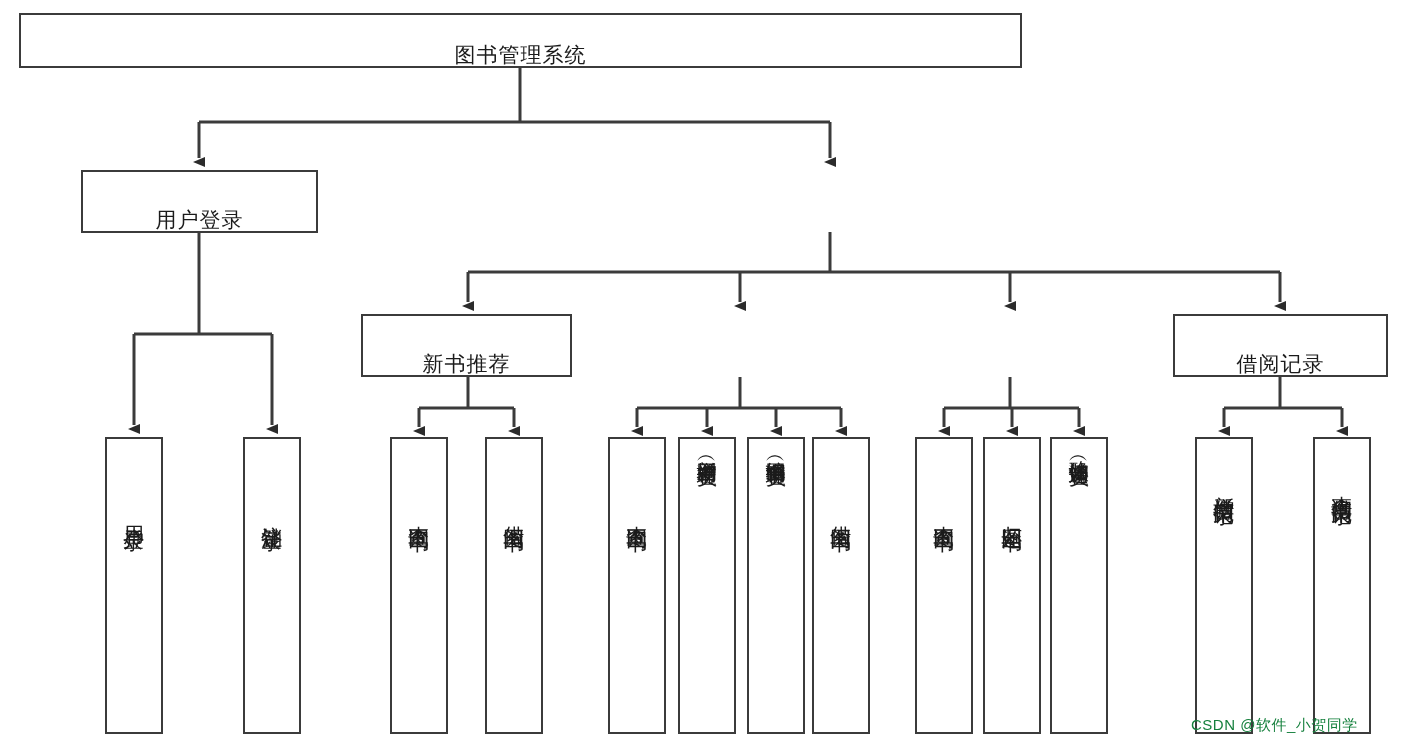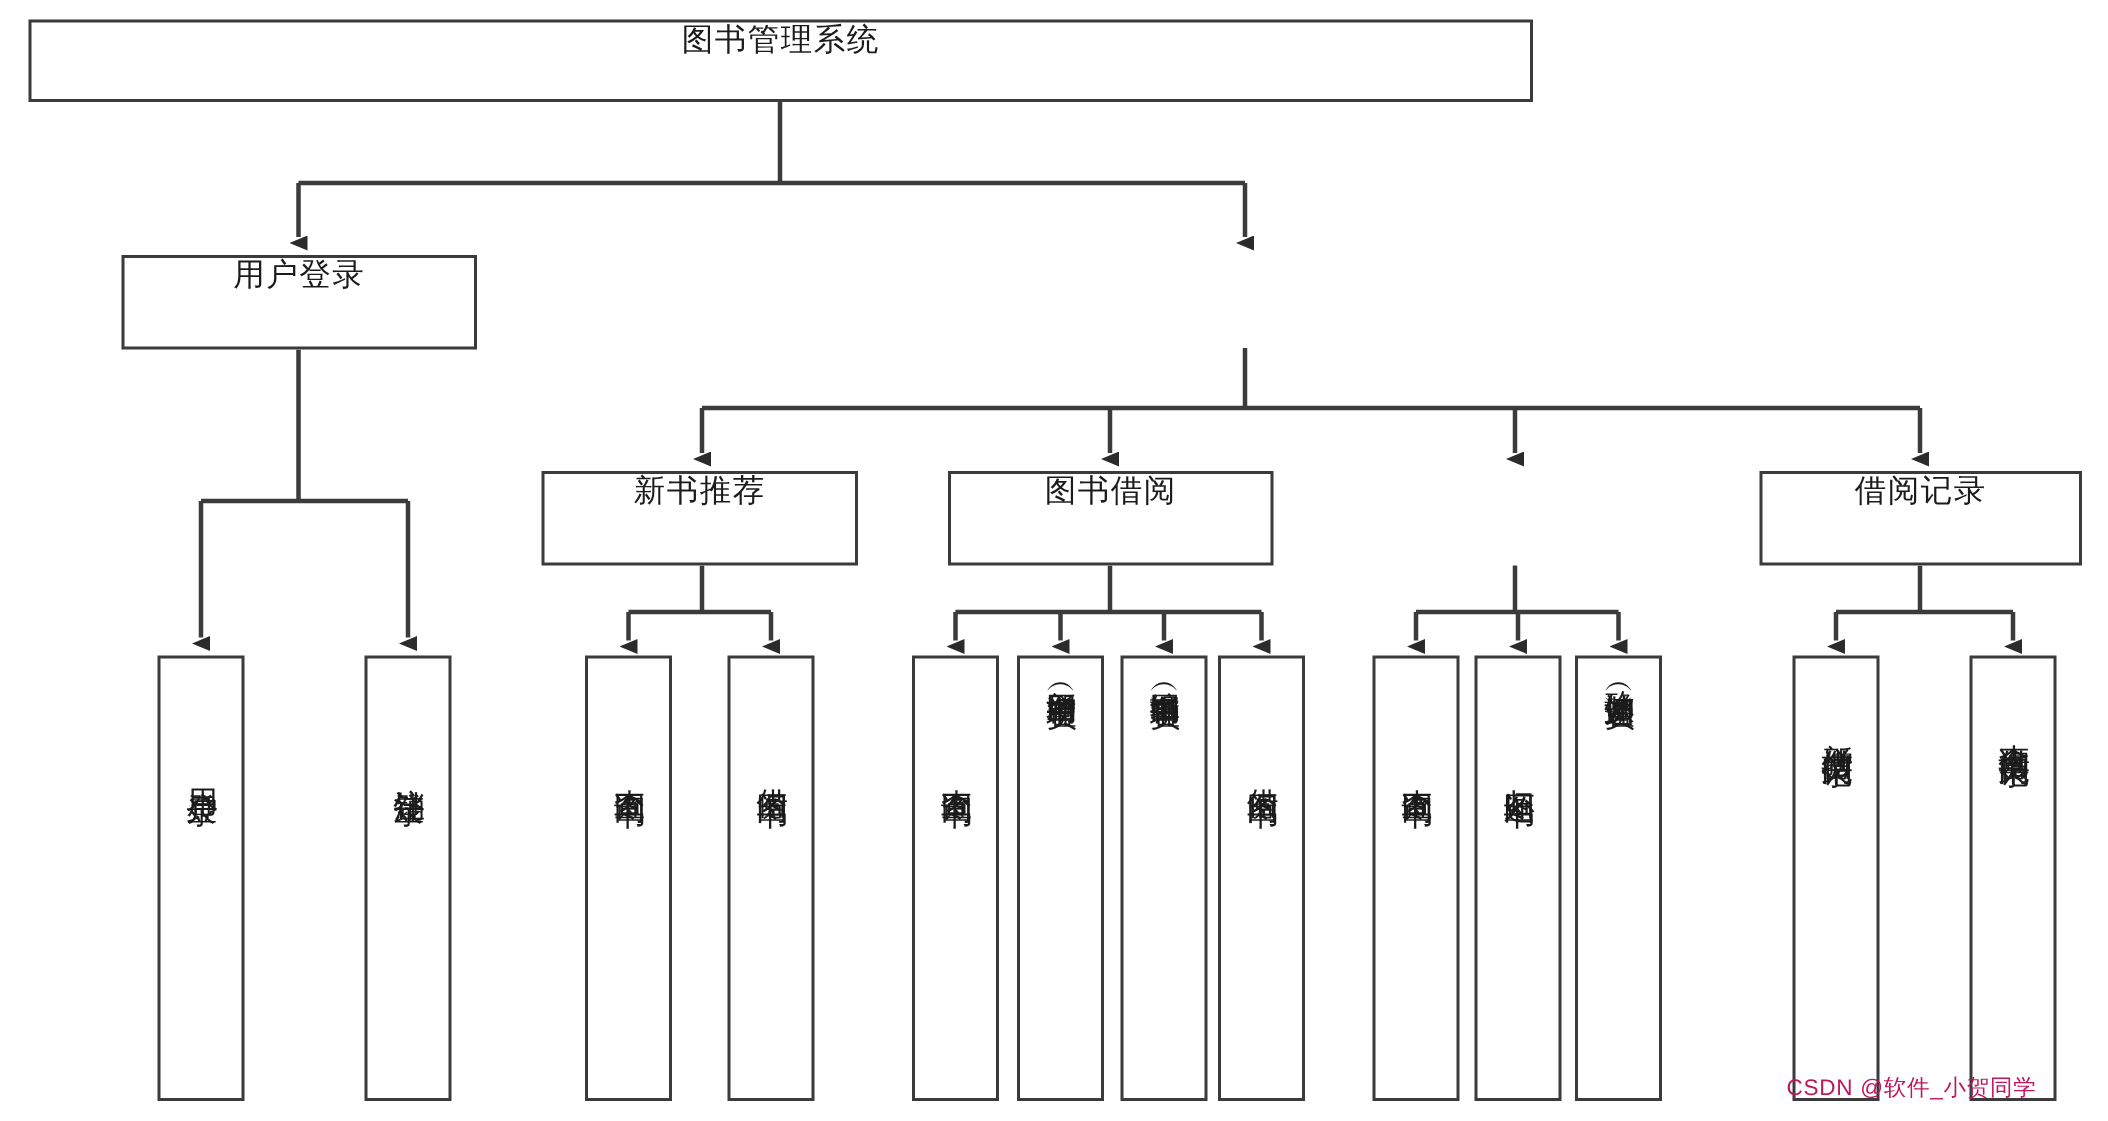--- a/index.html
+++ b/index.html
@@ -24,21 +24,21 @@
     width: 1405px;
     height: 747px;
     pointer-events: none;
   }
   .node {
     position: absolute;
     box-sizing: border-box;
     background: #ffffff;
     border: 2px solid #3b3b3b;
     display: flex;
-    align-items: flex-start;
+    align-items: flex-end;
     justify-content: center;
     color: #1b1b1b;
   }
   .node.h .label {
     font-size: 21px;
     line-height: 1.1;
     letter-spacing: 1px;
     white-space: nowrap;
   }
   .node.v {
@@ -55,21 +55,21 @@
     white-space: nowrap;
     text-align: left;
   }
   .node.v.tall .label {
     font-size: 20px;
     letter-spacing: 1px;
   }
   .watermark {
     position: absolute;
     font-size: 15px;
-    color: #be185d;
+    color: #15803d;
     letter-spacing: 0.5px;
     white-space: nowrap;
     user-select: none;
   }
 </style>
 </head>
 <body>
 
 <div id="canvas">
 
@@ -127,23 +127,20 @@
     <span class="label">图书管理系统</span>
   </div>
 
   <div class="node h" style="left:81px; top:170px; width:237px; height:63px;">
     <span class="label">用户登录</span>
   </div>
 
   <div class="node h" style="left:361px; top:314px; width:211px; height:63px;">
     <span class="label">新书推荐</span>
   </div>
-  <div class="node h" style="left:632px; top:314px; width:217px; height:63px;">
-    <span class="label">图书借阅</span>
-  </div>
   <div class="node h" style="left:1173px; top:314px; width:215px; height:63px;">
     <span class="label">借阅记录</span>
   </div>
 
   <div class="node v" style="left:105px; top:437px; width:58px; height:297px; padding-top:70px;">
     <span class="label">用户登录</span>
   </div>
   <div class="node v" style="left:243px; top:437px; width:58px; height:297px; padding-top:70px;">
     <span class="label">注销登录</span>
   </div>

